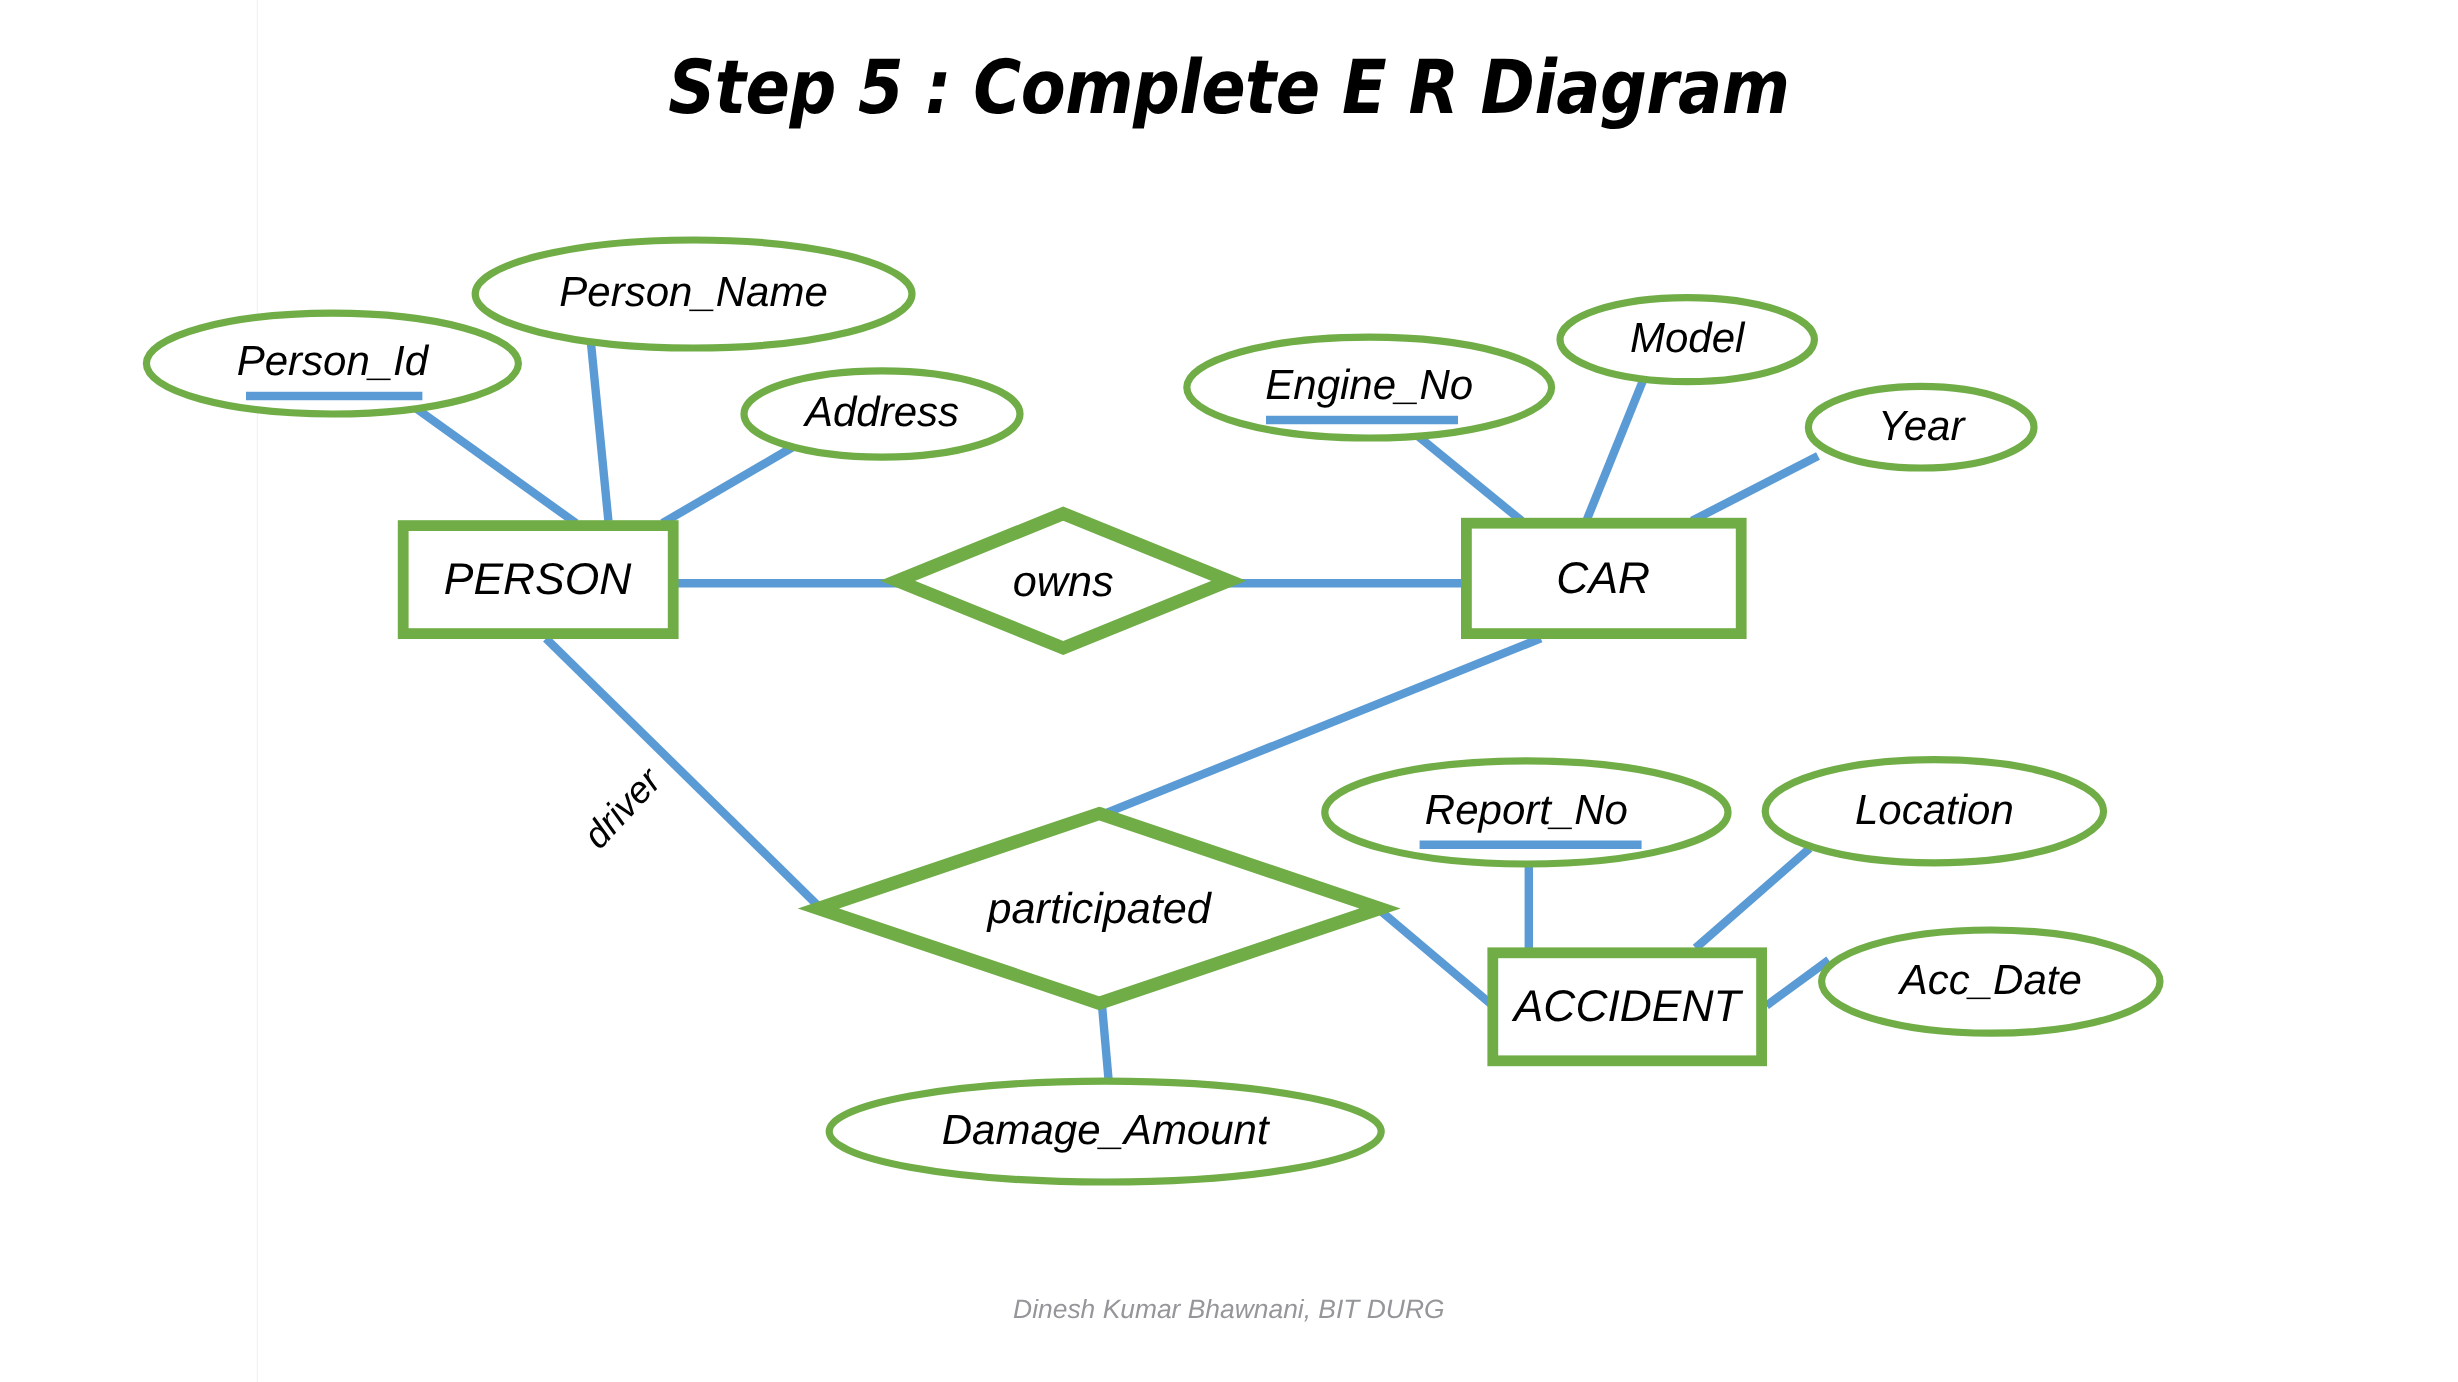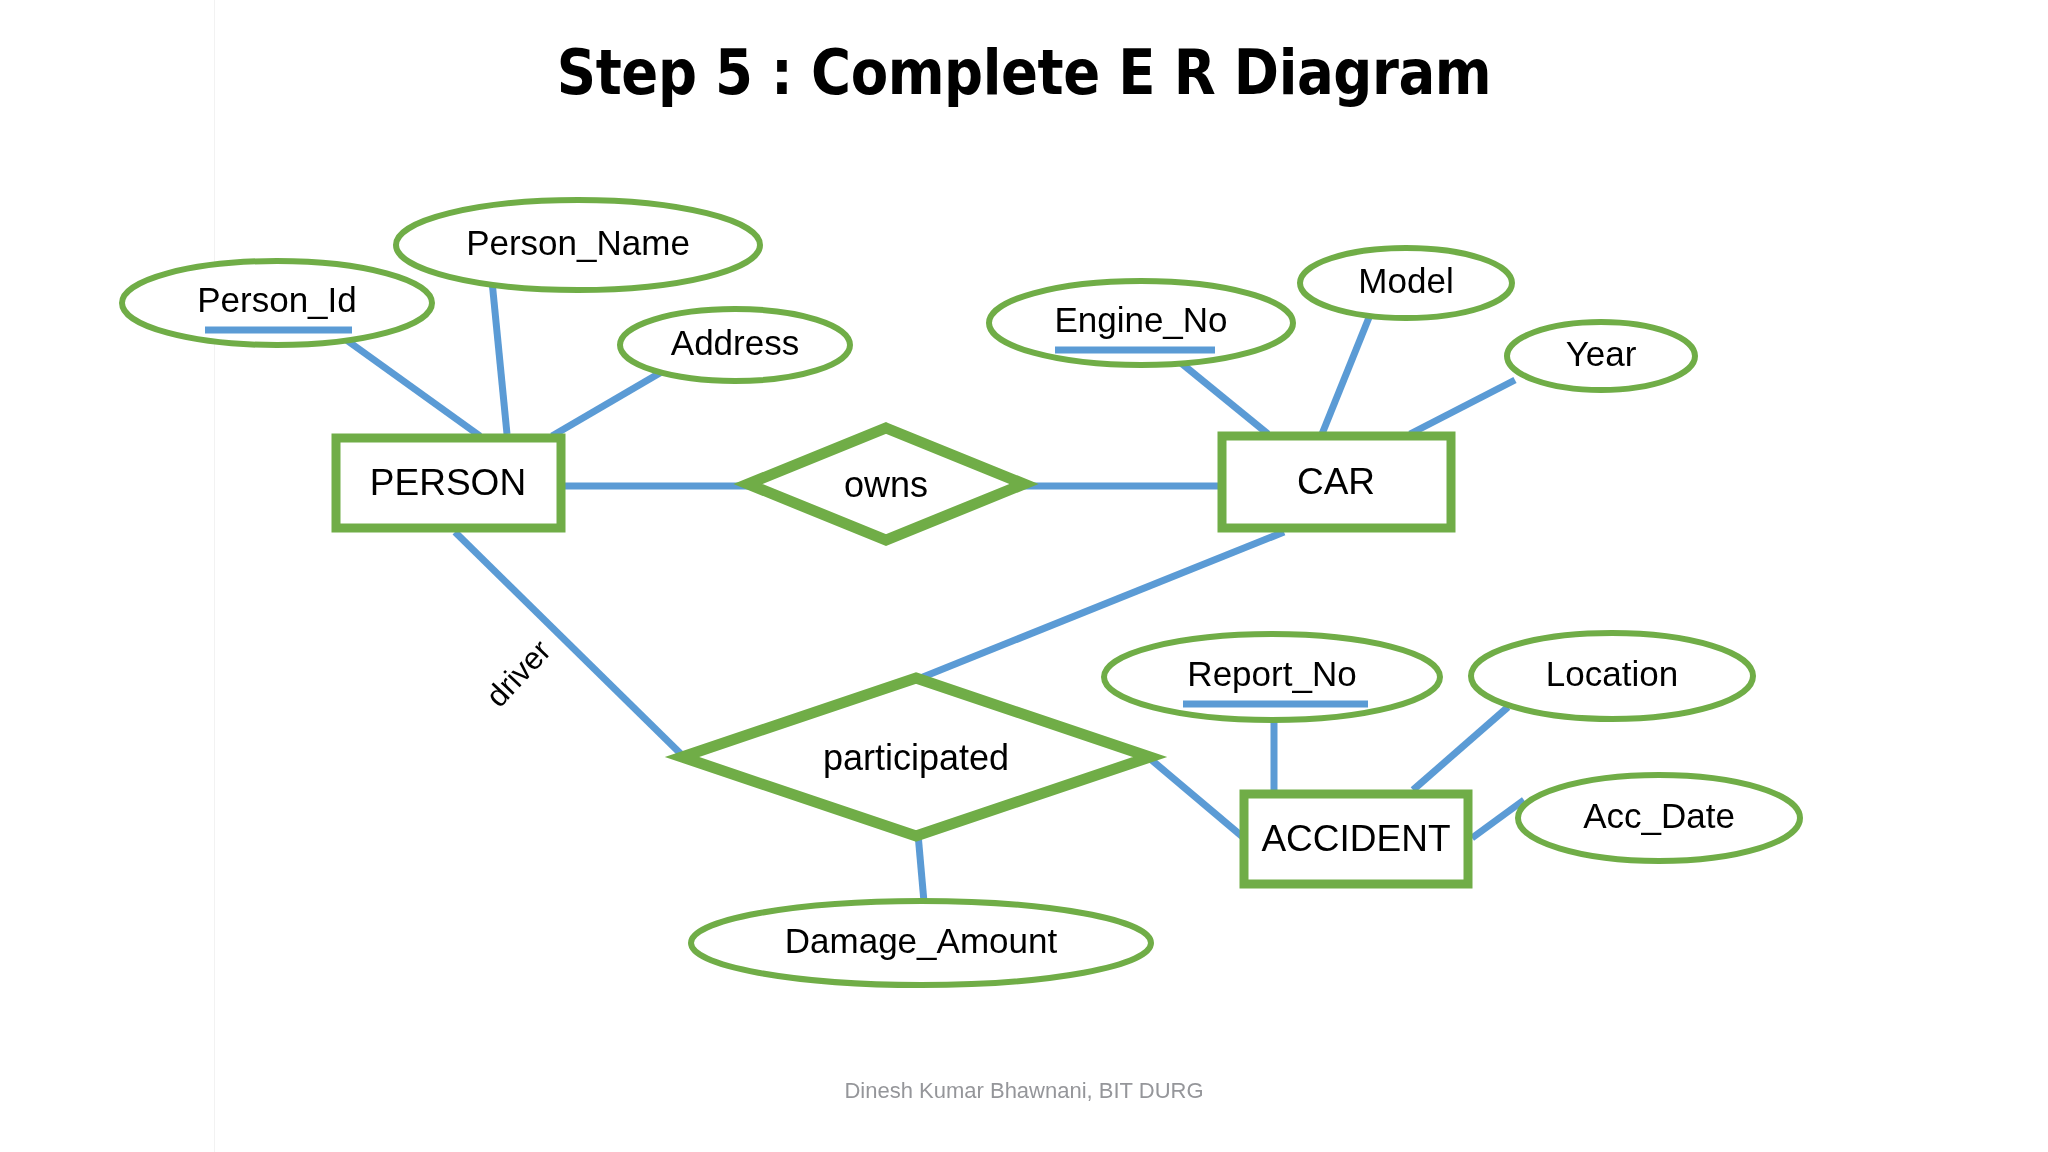--- a/index.html
+++ b/index.html
@@ -7,20 +7,21 @@
     padding: 0;
     background: #ffffff;
   }
   #slide {
     position: relative;
     width: 1804px;
     height: 1152px;
     background: #ffffff;
     overflow: hidden;
     font-family: "Liberation Sans", sans-serif;
+    font-style: italic;
   }
   
   #slide-edge {
     position: absolute;
     left: 215px;
     top: 0;
     width: 1833px;
     height: 1152px;
     background: #ffffff;
     box-shadow: -1px 0 0 0 #f2f2f2;

